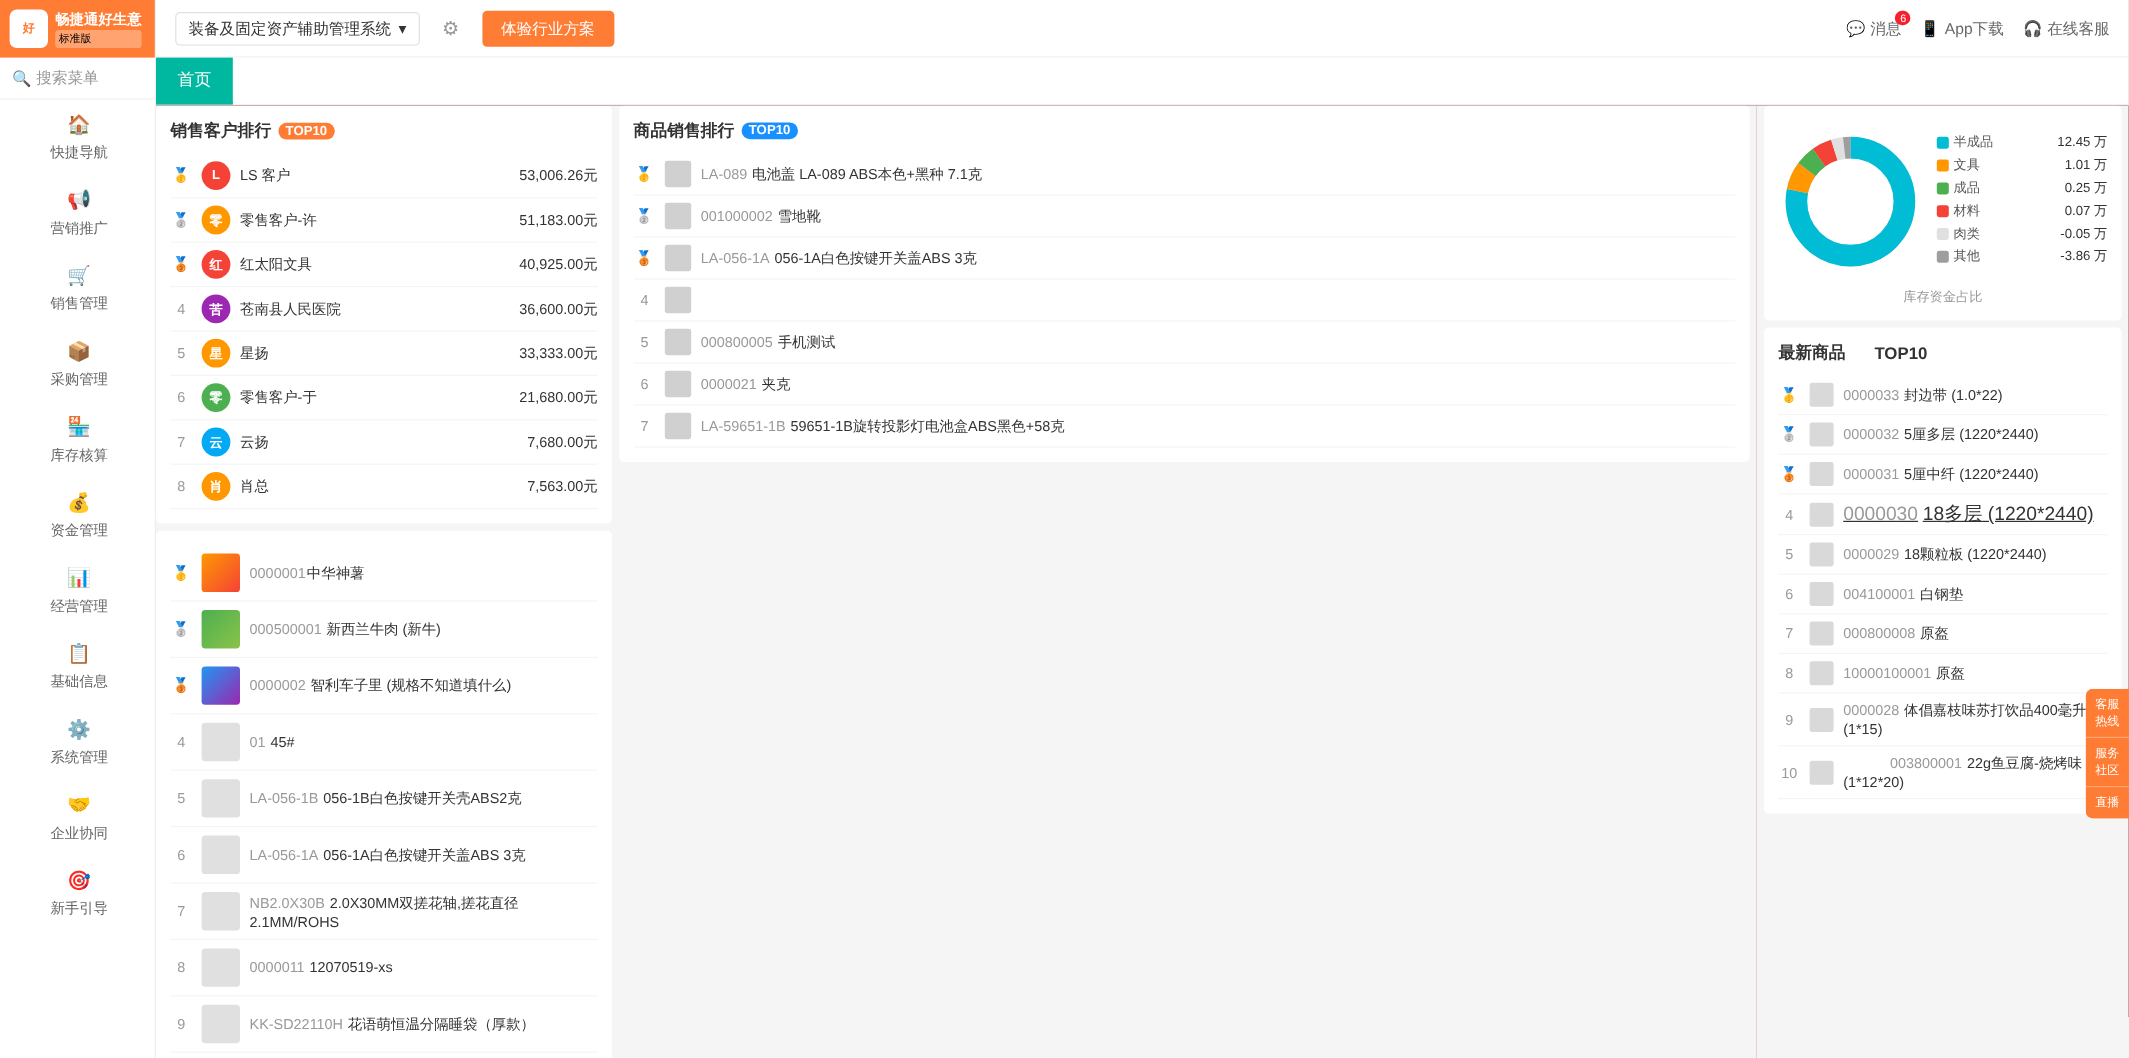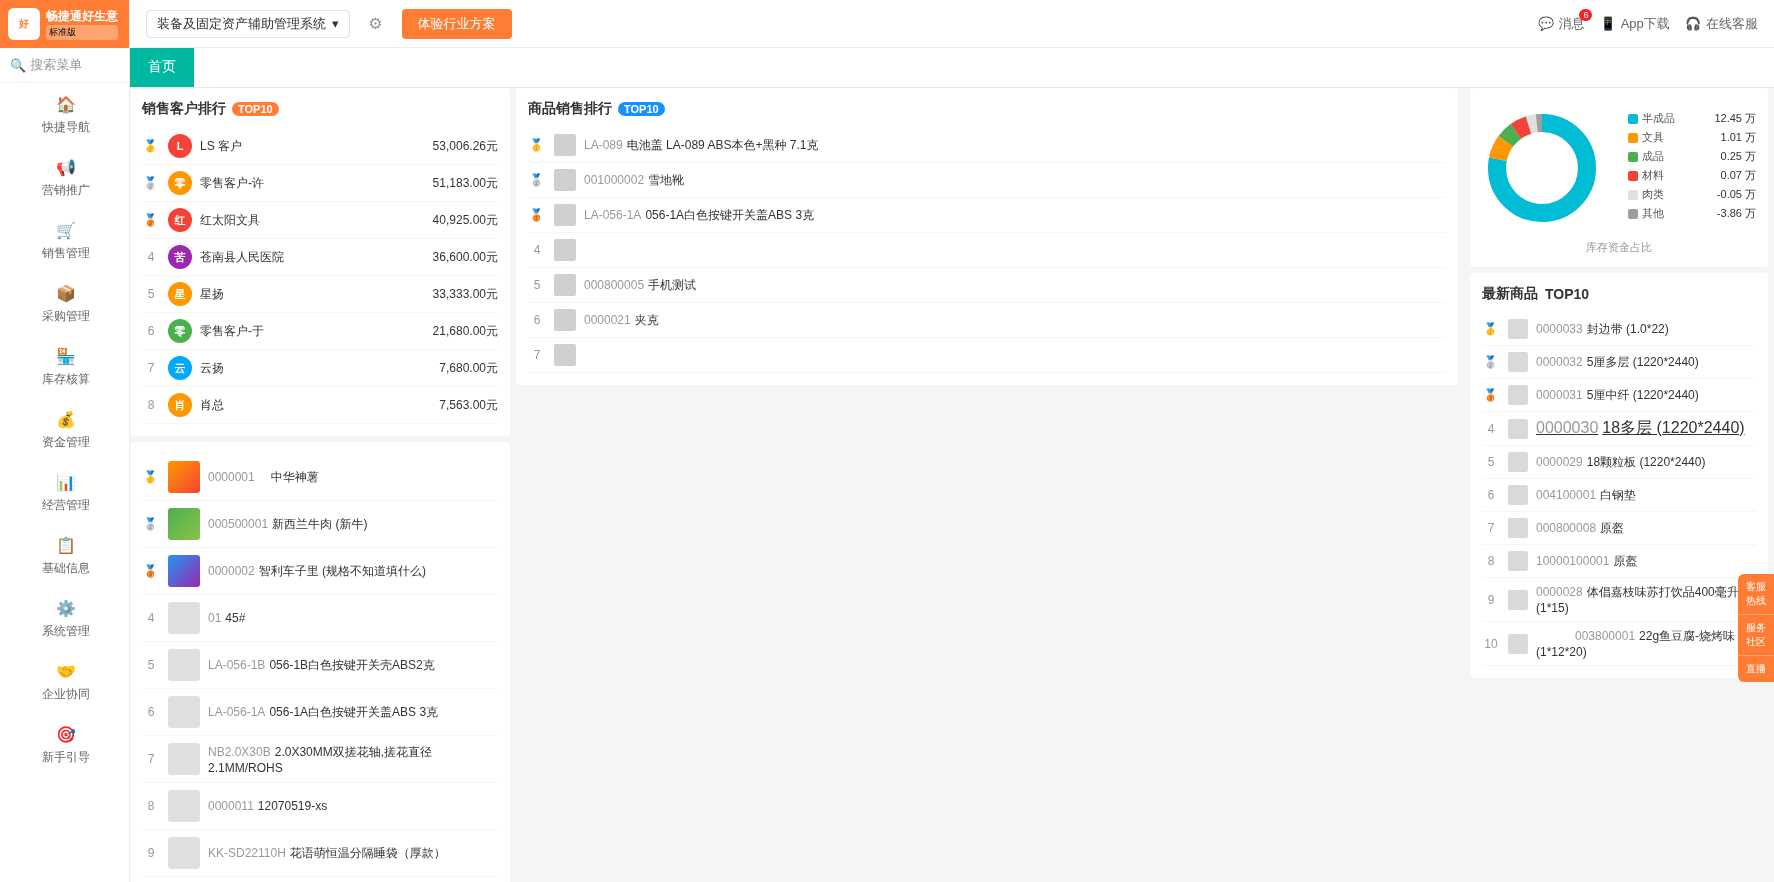--- a/index.html
+++ b/index.html
@@ -237,21 +237,21 @@
       padding: 12px;
       background: linear-gradient(135deg, #fff5f0, #fff);
     }
     .stock-total-label { font-size: 13px; color: #666; margin-bottom: 4px; }
     .stock-total-unit { font-size: 16px; color: #666; }
 
     
     .chart-area {
       display: flex;
       align-items: center;
-      gap: 26px;
+      gap: 12px;
       padding: 8px 0;
     }
     .donut-wrap {
       position: relative;
       width: 120px; height: 120px; flex-shrink: 0;
     }
     .legend-list { flex: 1; }
     .legend-item {
       display: flex; align-items: center; justify-content: space-between;
       font-size: 11px; margin-bottom: 4px; color: #555;
@@ -259,21 +259,21 @@
     .legend-dot {
       width: 10px; height: 10px; border-radius: 2px; margin-right: 4px; flex-shrink: 0;
     }
     .legend-left { display: flex; align-items: center; }
     .legend-val { color: #333; font-weight: 500; }
     .stock-ratio-label { font-size: 11px; color: #999; text-align: center; margin-top: 4px; }
 
     
     .newest-title {
       font-size: 14px; font-weight: bold; color: #333;
-      margin-bottom: 10px; display: flex; align-items: center; gap: 7px;
+      margin-bottom: 10px; display: flex; align-items: center; gap: 24px;
     }
     .newest-item {
       display: flex; align-items: center;
       padding: 6px 0;
       border-bottom: 1px solid #f5f5f5;
       gap: 8px; font-size: 12px;
     }
 
     
     ::-webkit-scrollbar { width: 4px; }
@@ -469,21 +469,21 @@
     <span class="rank-amount">7,563.00元</span>
   </div>
             </div>
         </div>
 
         <div class="panel">
           <div id="hot-products-list">
               <div class="product-item">
     <span class="rank-num" style="width:18px;">🥇</span>
     <div class="hot-product-img colored-1"></div>
-    <span class="product-name"><span style="color:#999;margin-right:16px;">0000001</span>中华神薯</span>
+    <span class="product-name"><span style="color:#999;margin-right:1px;">0000001</span>中华神薯</span>
   </div>
               <div class="product-item">
     <span class="rank-num" style="width:18px;">🥈</span>
     <div class="hot-product-img colored-2"></div>
     <span class="product-name"><span style="color:#999;margin-right:4px;">000500001</span>新西兰牛肉 (新牛)</span>
   </div>
               <div class="product-item">
     <span class="rank-num" style="width:18px;">🥉</span>
     <div class="hot-product-img colored-3"></div>
     <span class="product-name"><span style="color:#999;margin-right:4px;text-align:center;">0000002</span>智利车子里 (规格不知道填什么)</span>
@@ -555,20 +555,21 @@
     <span class="product-name"><span style="color:#999;margin-right:4px;">000800005</span>手机测试</span>
   </div>
             <div class="rank-item">
     <span class="rank-num">6</span>
     <div class="product-thumb-gray" style="background:#d0d0d0;border-radius:2px;display:flex;align-items:center;justify-content:center;font-size:8px;color:#aaa;width:22px;height:22px;"></div>
     <span class="product-name"><span style="color:#999;margin-right:4px;">0000021</span>夹克</span>
   </div>
             <div class="rank-item">
     <span class="rank-num">7</span>
     <div class="product-thumb-gray" style="background:#d0d0d0;border-radius:2px;display:flex;align-items:center;justify-content:center;font-size:8px;color:#aaa;width:22px;height:22px;"></div>
+    <span class="product-name"><span style="color:#999;margin-right:4px;">LA-59651-1B</span>59651-1B旋转投影灯电池盒ABS黑色+58克</span>
   </div>
           </div>
       </div>
     </div>
 
     <div class="content-right">
 
       <div class="panel">
         <div class="chart-area">
           <div class="donut-wrap">

